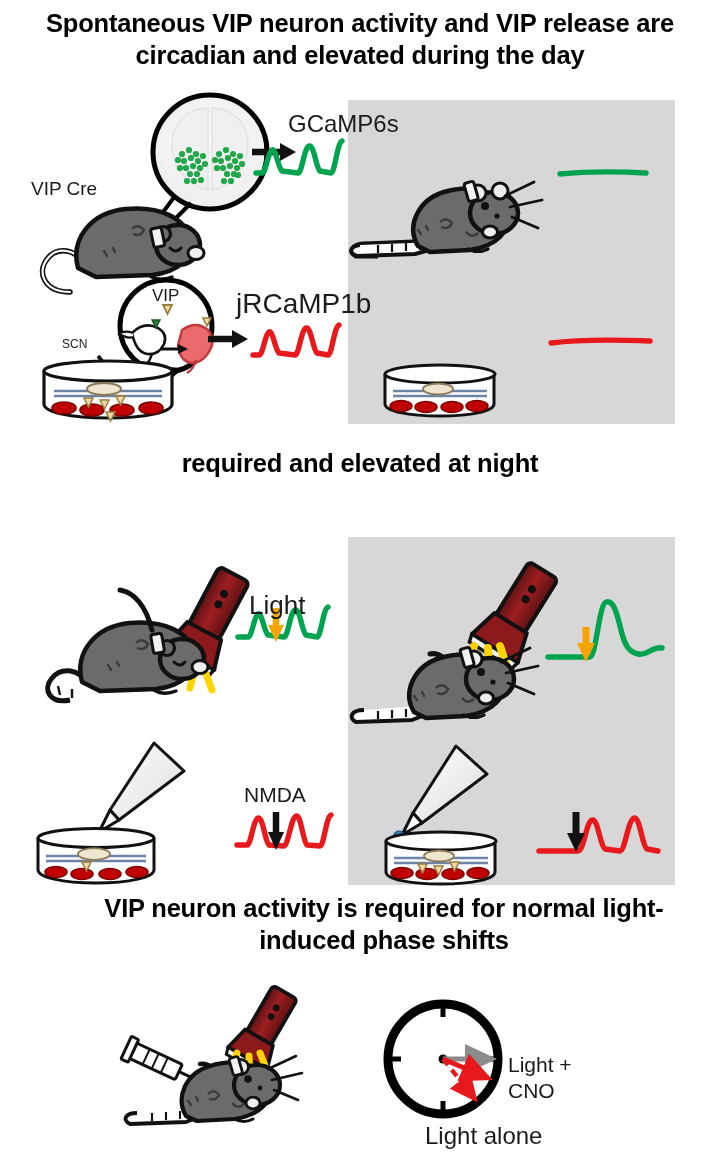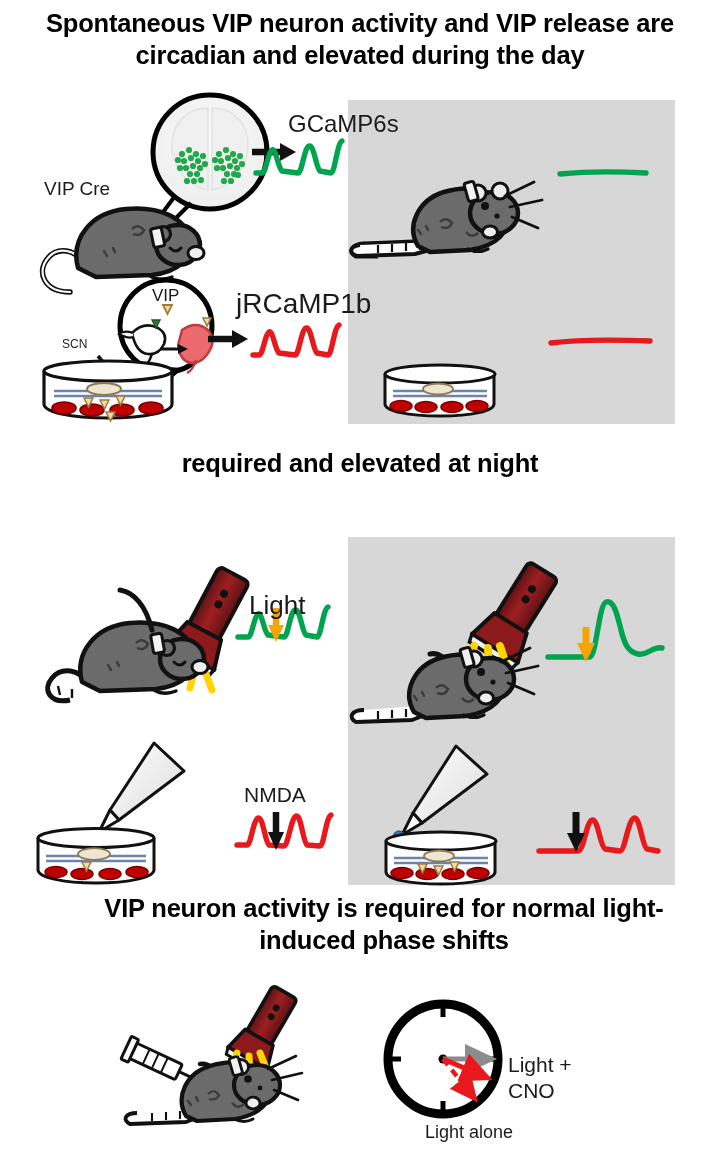--- a/index.html
+++ b/index.html
@@ -47,29 +47,29 @@
     pointer-events: none;
   }
 
   
   .lbl {
     position: absolute;
     font-family: "Liberation Sans", sans-serif;
     color: #1b1b1b;
     white-space: nowrap;
   }
-  #lbl-vipcre   { left: 44px;  top: 178px; font-size: 19px; }
+  #lbl-vipcre   { left: 31px;  top: 178px; font-size: 19px; }
   #lbl-scn      { left: 62px;  top: 337px; font-size: 12px; }
   #lbl-gcamp    { left: 244px; top: 110px; font-size: 24px; margin-left: 44px; }
   #lbl-jrcamp   { left: 236px; top: 288px; font-size: 28px; }
   #lbl-vipcircle{ left: 152px; top: 286px; font-size: 17px; text-align: right; }
   #lbl-light    { left: 249px; top: 590px; font-size: 26px; }
   #lbl-nmda     { left: 244px; top: 783px; font-size: 21px; }
   #lbl-lightcno { left: 508px; top: 1052px; font-size: 21px; line-height: 1.22; white-space: pre-line; }
-  #lbl-lightalone { left: 425px; top: 1122px; font-size: 18px; }
+  #lbl-lightalone { left: 425px; top: 1122px; font-size: 24px; }
 </style>
 </head>
 <body>
 
 <div id="figure">
 
   <div class="section-title" id="title-1">
     <div>Spontaneous VIP neuron activity and VIP release are</div>
     <div>circadian and elevated during the day</div>
   </div>

